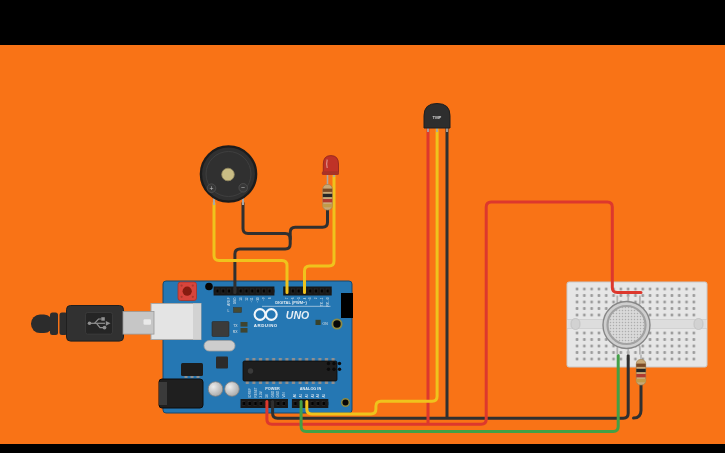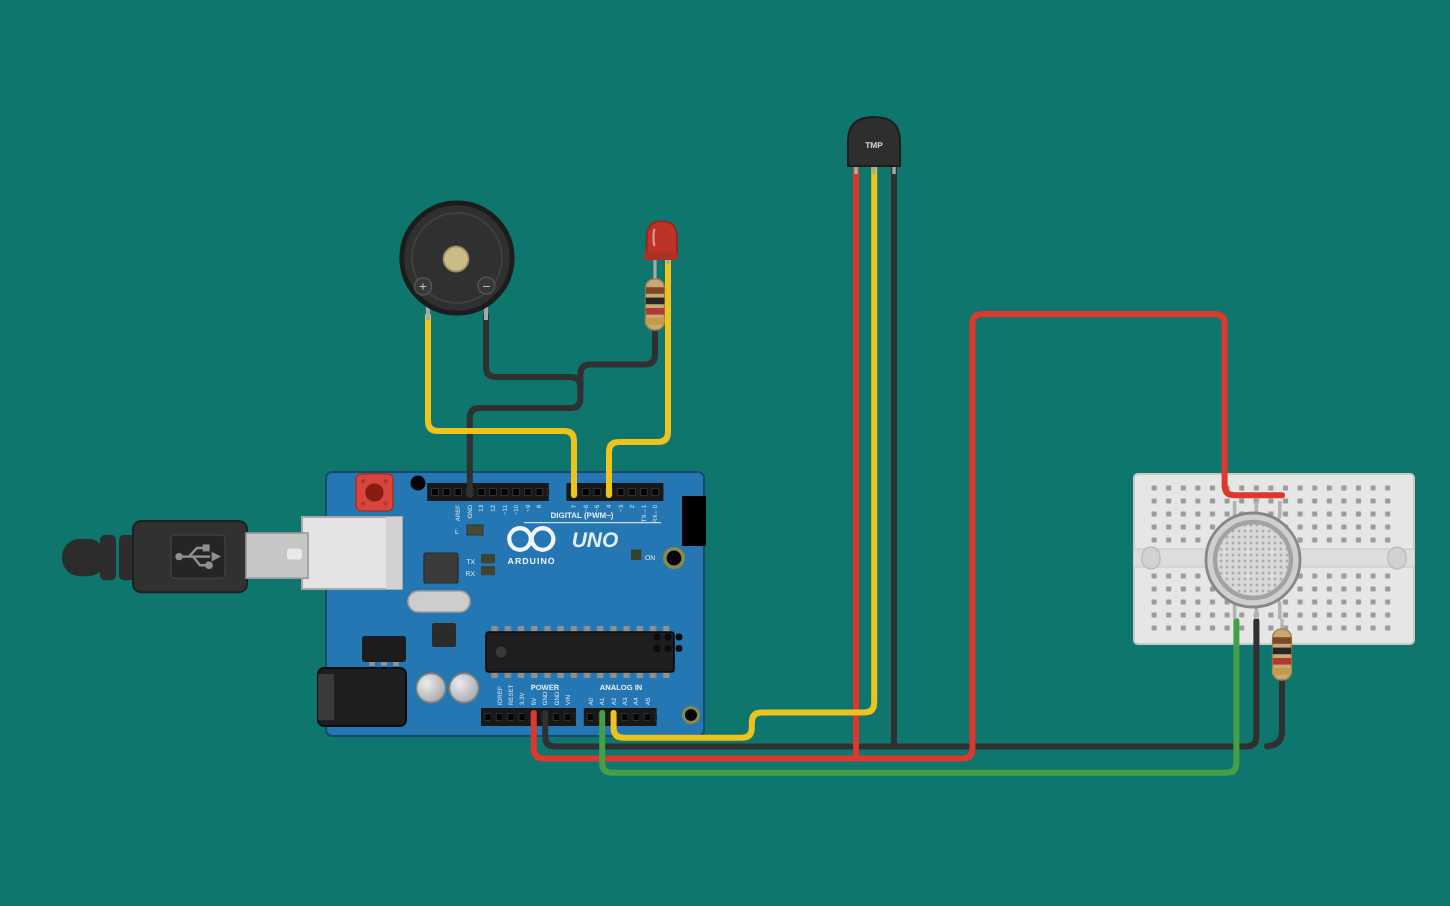--- a/index.html
+++ b/index.html
@@ -1,16 +1,16 @@
 <!DOCTYPE html>
 <html><head>
 <meta charset="utf-8">
 <style>
   html,body{margin:0;padding:0;background:#000;}
-  .stage{position:relative;width:725px;height:453px;background:#0f766e;overflow:hidden;}
+  .stage{position:relative;width:725px;height:399px;background:#f97316;overflow:hidden;margin-top:45px;}
   text{font-family:"Liberation Sans",sans-serif;}
   .pinlbl{font-size:3.1px;fill:#dde7ef;}
   .hdrlbl{font-size:4px;font-weight:bold;fill:#e3ecf3;}
   .hdrlbl2{font-size:3.8px;font-weight:bold;fill:#e3ecf3;}
   .tinylbl{font-size:3.4px;fill:#e8e8e8;}
   .logo-text{font-size:4.4px;font-weight:bold;letter-spacing:0.5px;fill:#eef3f7;}
   .uno-text{font-size:10.5px;font-weight:bold;font-style:italic;fill:#e4edf4;}
   .tmp-text{font-size:4.2px;font-weight:bold;fill:#d6d6d6;}
   .buzz-mark{font-size:6.8px;fill:#c4c4c4;}
 </style>

